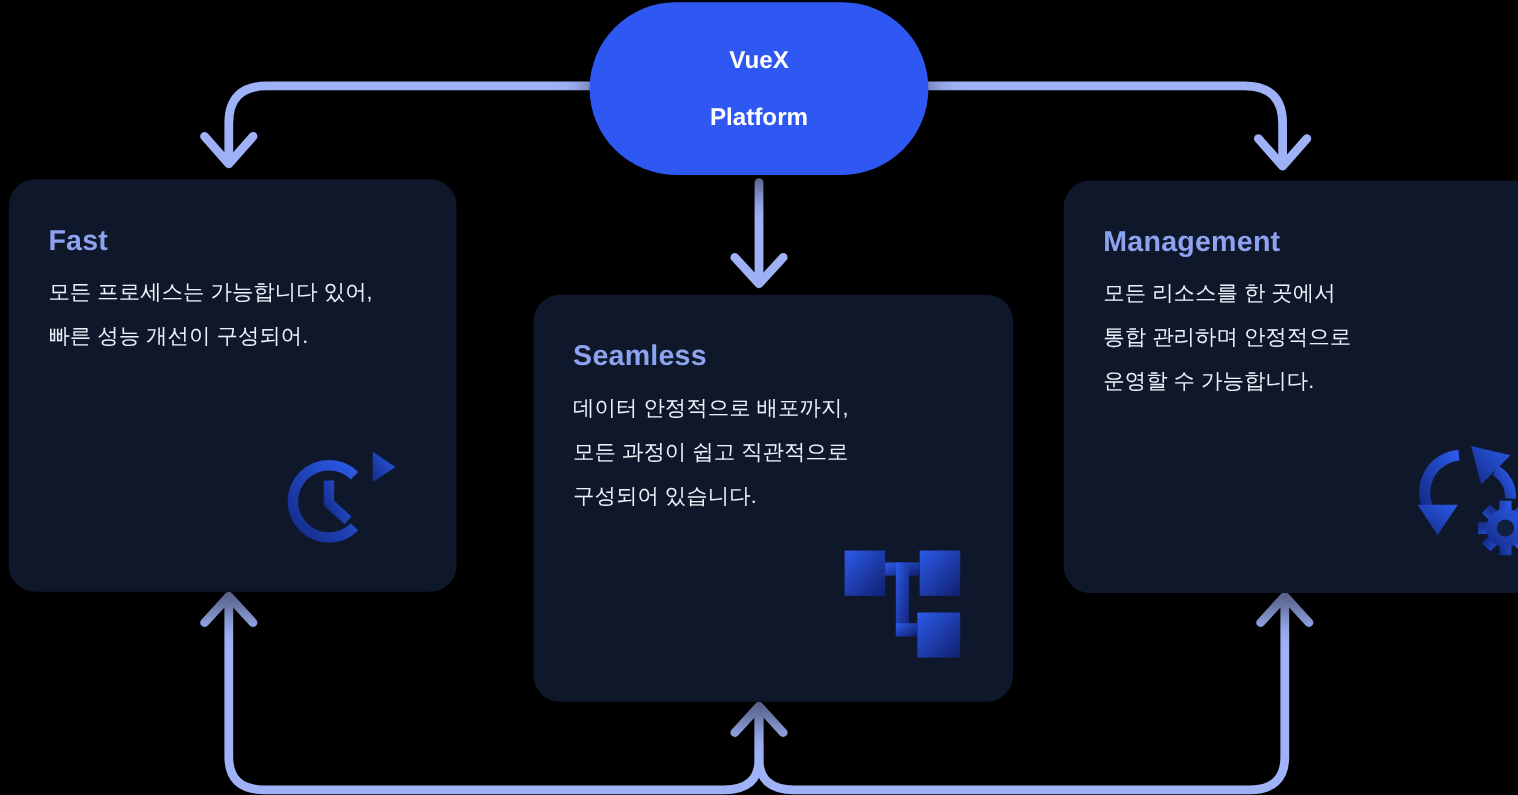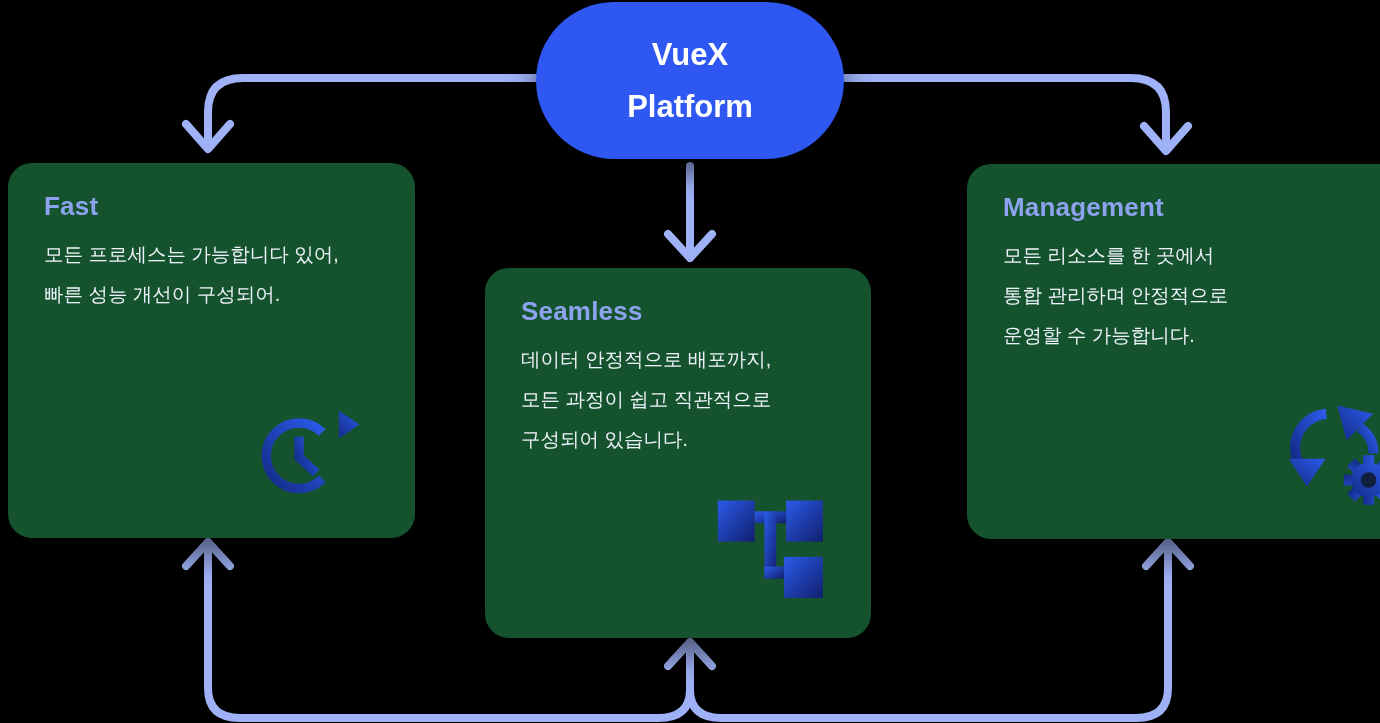--- a/index.html
+++ b/index.html
@@ -6,31 +6,31 @@
   .stage{
     position:relative;width:1380px;height:723px;background:#000000;
     font-family:"Liberation Sans","DejaVu Sans",sans-serif;overflow:hidden;
   }
   .connectors{position:absolute;left:0;top:0;width:1380px;height:723px;}
 
   .pill{
     position:absolute;left:536px;top:2px;width:308px;height:157px;
     background:#2F58F2;border-radius:80px;
     display:flex;flex-direction:column;align-items:center;justify-content:center;
-    color:#ffffff;font-weight:700;font-size:31px;line-height:52px;
+    color:#ffffff;font-weight:700;font-size:22px;line-height:52px;
     box-shadow:0 14px 28px rgba(0,0,0,0.55);
   }
 
   .card{
-    position:absolute;background:#14532d;border-radius:24px;
+    position:absolute;background:#0f172a;border-radius:24px;
     box-shadow:0 18px 30px rgba(0,0,0,0.5);
-    box-sizing:border-box;padding:28px 34px;
+    box-sizing:border-box;padding:40px 34px;
   }
   .card-fast{left:8px;top:163px;width:407px;height:375px;}
-  .card-seamless{left:485px;top:268px;width:386px;height:370px;}
+  .card-seamless{left:485px;top:268px;width:436px;height:370px;}
   .card-management{left:967px;top:164px;width:467px;height:375px;}
 
   .card h2{
     margin:0 0 12px 2px;color:#8EA3F0;font-size:26px;font-weight:700;letter-spacing:0.2px;
   }
   .card .body-line{
     color:#EDF1F9;font-size:19.5px;line-height:40px;margin-left:2px;white-space:nowrap;
   }
 
   .icon-wrap{position:absolute;}

